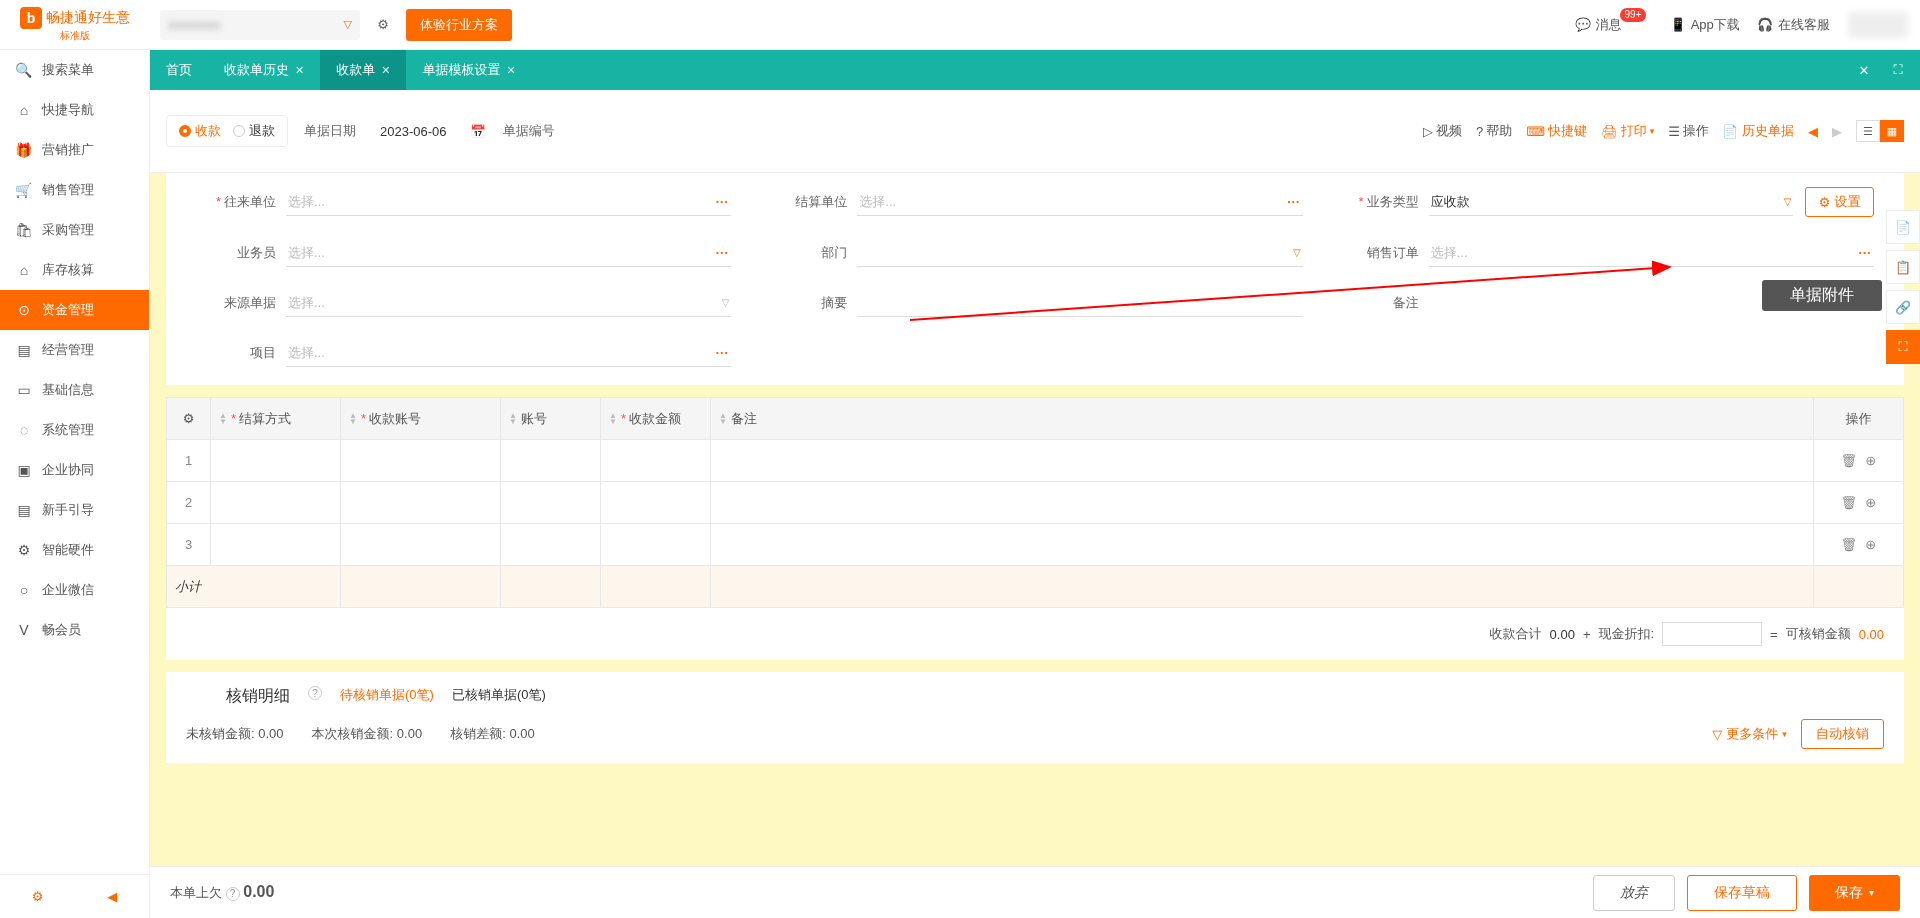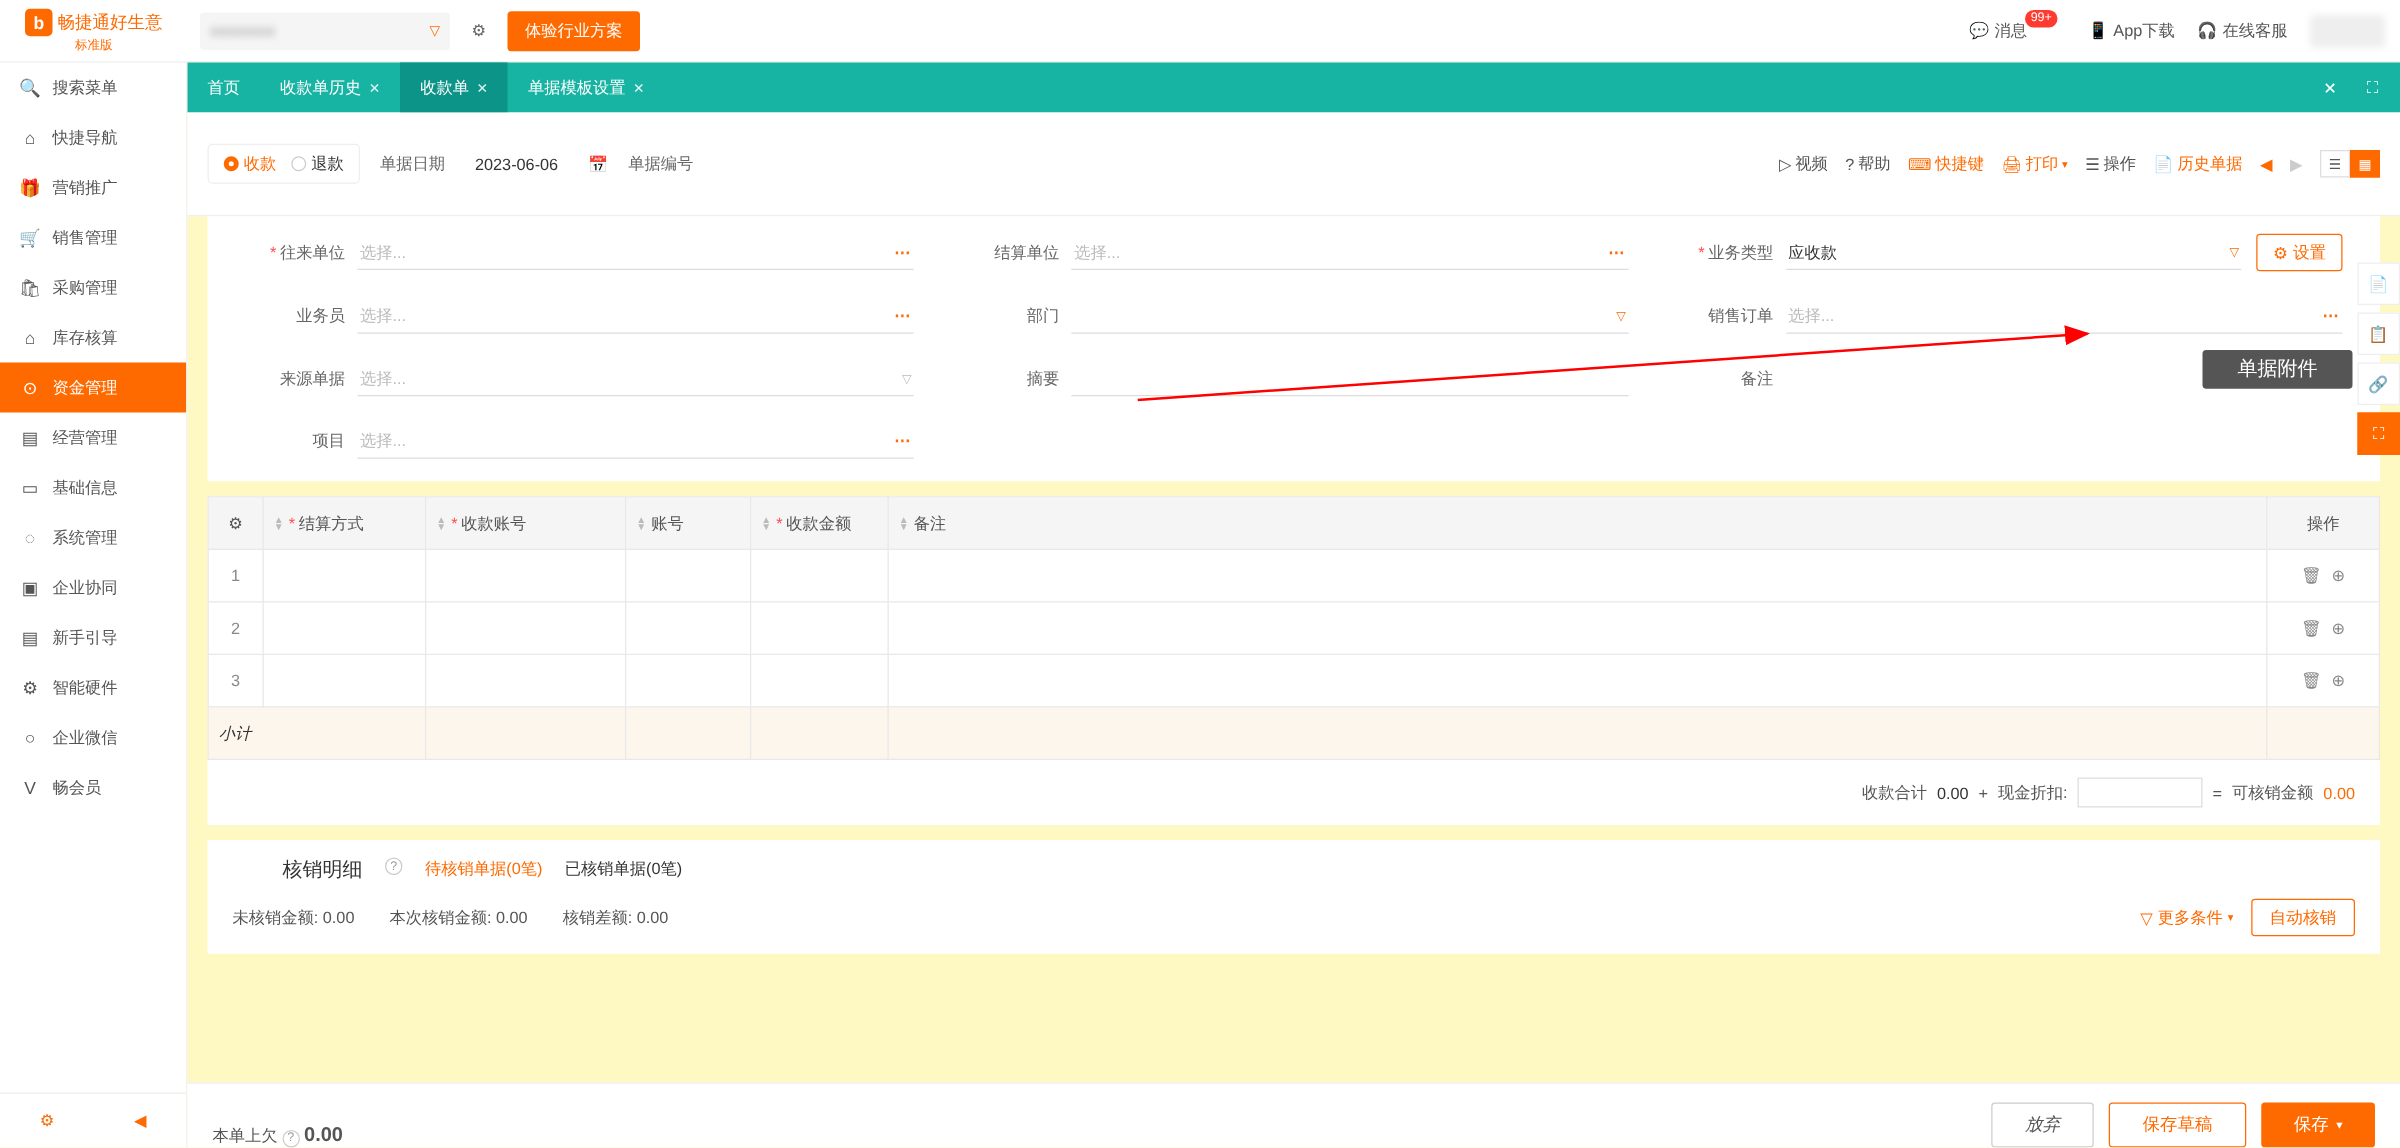--- a/index.html
+++ b/index.html
@@ -97,21 +97,21 @@
 .verify-top { display: flex; align-items: flex-start; gap: 18px; margin-left: 40px; }
 .verify-title { font-size: 16px; }
 .q-ico { color: #999; border: 1px solid #ccc; border-radius: 50%; width: 14px; height: 14px; display: inline-flex; align-items: center; justify-content: center; font-size: 10px; }
 .vt-link { color: #ff6a00; }
 .verify-nums { display: flex; align-items: center; gap: 28px; margin-top: 12px; color: #555; }
 .verify-right { margin-left: auto; display: flex; align-items: center; gap: 14px; }
 .more-cond { color: #ff6a00; display: flex; align-items: center; gap: 4px; }
 .auto-btn { border: 1px solid #ff6a00; color: #ff6a00; background: #fff; padding: 5px 14px; border-radius: 3px; }
 
 
-.footer { position: absolute; bottom: 0; left: 0; right: 0; background: #fff; border-top: 1px solid #eee; height: 52px; display: flex; align-items: flex-end; padding: 0 20px; }
+.footer { position: absolute; bottom: 0; left: 0; right: 0; background: #fff; border-top: 1px solid #eee; height: 52px; display: flex; align-items: center; padding: 0 20px; }
 .footer .owe { color: #555; }
 .footer .owe b { font-size: 16px; }
 .footer-actions { margin-left: auto; display: flex; gap: 12px; }
 .btn { padding: 8px 26px; border-radius: 3px; font-size: 14px; cursor: pointer; }
 .btn-cancel { border: 1px solid #ccc; background: #fff; color: #555; font-style: italic; }
 .btn-draft { border: 1px solid #ff6a00; color: #ff6a00; background: #fff; }
 .btn-save { background: #ff6a00; color: #fff; border: none; display: flex; align-items: center; gap: 6px; }
 
 
 .right-dock { position: absolute; right: 0; top: 160px; display: flex; flex-direction: column; gap: 6px; }

